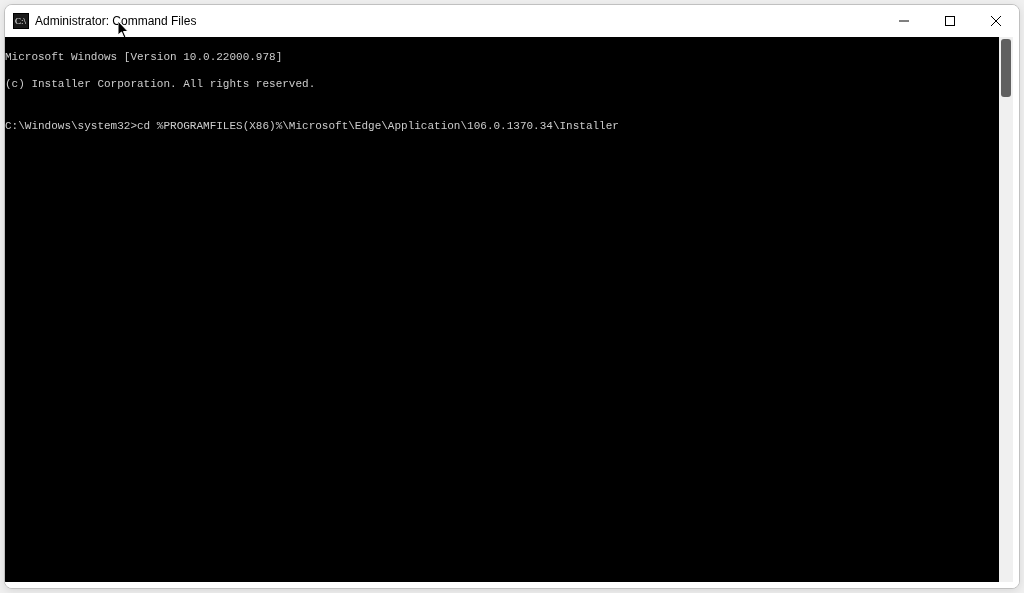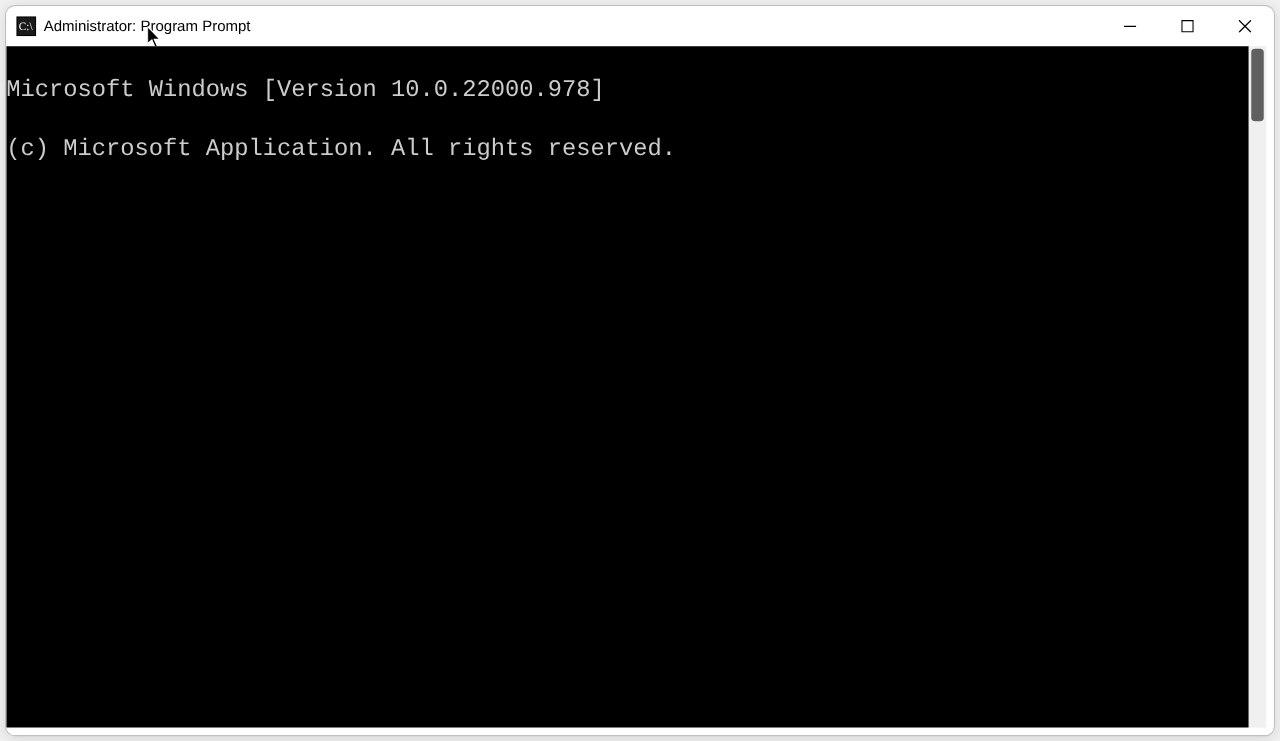--- a/index.html
+++ b/index.html
@@ -63,21 +63,21 @@
       background: #ffffff;
       padding: 0 6px 6px 0;
       display: flex;
       position: relative;
     }
     .terminal {
       flex: 1;
       background: #000000;
       color: #cccccc;
       font-family: Consolas, "Courier New", monospace;
-      font-size: 19px;
+      font-size: 11px;
       line-height: 1.25;
       padding: 0;
       white-space: pre;
       overflow: hidden;
       position: relative;
     }
     .scrollbar-track {
       width: 14px;
       background: #f0f0f0;
       position: relative;
@@ -107,21 +107,21 @@
 
 <div class="window">
   <div class="titlebar">
     <span class="titlebar-icon">
       <svg width="16" height="16" viewBox="0 0 16 16">
         <rect x="0" y="0" width="16" height="16" fill="#000"></rect>
         <rect x="1" y="1" width="14" height="14" fill="#1a1a1a"></rect>
         <text x="2" y="11" font-size="9" font-family="Consolas" fill="#fff">C:\</text>
       </svg>
     </span>
-    <span class="titlebar-title">Administrator: Program Prompt</span>
+    <span class="titlebar-title">Administrator: Command Files</span>
 
     <div class="cursor">
       <svg width="12" height="18" viewBox="0 0 12 18">
         <path d="M0 0 L0 14 L3.5 11 L6 17 L8 16 L5.5 10.5 L10 10.5 Z"></path>
       </svg>
     </div>
 
     <div class="window-controls">
       <button class="win-btn">
         <span>
@@ -144,21 +144,22 @@
               <line x1="10" y1="0" x2="0" y2="10" stroke-width="1"></line>
             </svg>
         </span>
       </button>
     </div>
   </div>
 
   <div class="terminal-frame">
     <div class="terminal">
 <span class="term-line">Microsoft Windows [Version 10.0.22000.978]</span>
-<span class="term-line">(c) Microsoft Application. All rights reserved.</span>
+<span class="term-line">(c) Installer Corporation. All rights reserved.</span>
 <span class="term-line"></span>
+<span class="term-line">C:\Windows\system32&gt;cd %PROGRAMFILES(X86)%\Microsoft\Edge\Application\106.0.1370.34\Installer</span>
 <span class="term-line"></span>
     </div>
     <div class="scrollbar-track">
       <div class="scrollbar-thumb"></div>
     </div>
   </div>
 </div>
 
 </body></html>

